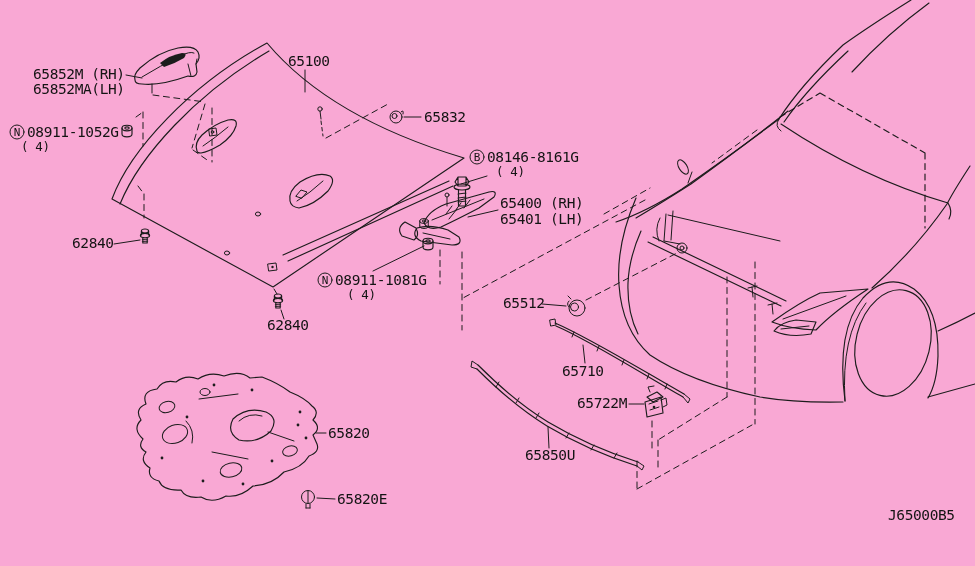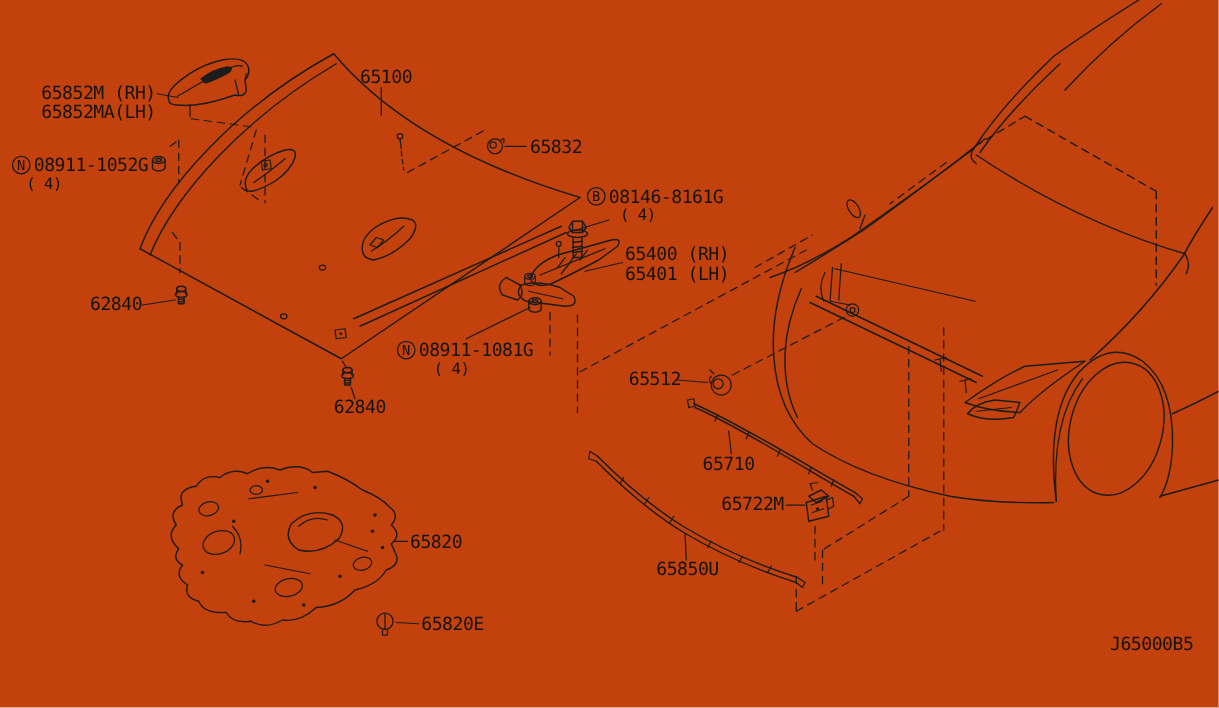--- a/index.html
+++ b/index.html
@@ -1,16 +1,16 @@
 <!DOCTYPE html>
 <html><head>
 <meta charset="utf-8">
 <style>
   html,body{margin:0;padding:0;background:#ffffff;}
-  .diagram-wrap{position:relative;width:975px;height:566px;background:#c2410c;overflow:hidden;}
+  .diagram-wrap{position:relative;width:975px;height:566px;background:#f9a8d4;overflow:hidden;}
   svg{display:block;}
   .ln{fill:none;stroke:#1c1c1c;stroke-width:1.15;stroke-linecap:round;stroke-linejoin:round;}
   .thin{stroke-width:1;}
   .dash{stroke-dasharray:6 4.5;}
   .dash2{stroke-dasharray:3.5 3;}
   .solidfill{fill:#1c1c1c;stroke:none;}
   text.lbl{font-family:"DejaVu Sans Mono",monospace;font-size:14.5px;fill:#141414;letter-spacing:-0.4px;}
   text.qty{font-family:"DejaVu Sans Mono",monospace;font-size:12.5px;fill:#141414;letter-spacing:-0.4px;}
   text.cl{font-family:"DejaVu Sans Mono",monospace;font-size:11px;fill:#141414;text-anchor:middle;}
 </style>

